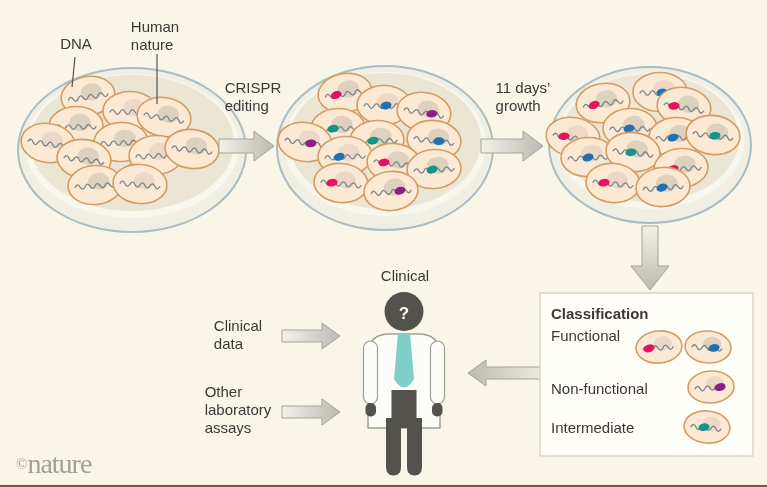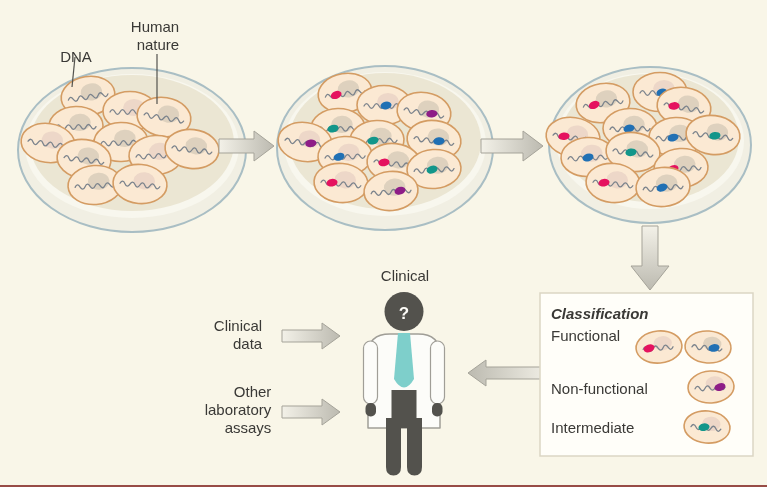--- a/index.html
+++ b/index.html
@@ -1,23 +1,23 @@
 <!DOCTYPE html>
 <html style="--bg: #f9f6e8; --text: #3a3936; --dark: #53524d; --coat: #fcfcf9; --coat-line: #a09e97; --tie: #7ecfcb; --brand: #a2a097; --box-bg: #fffef9; --box-border: #dbd6c4; --rule: #7f221d; --arrow-line: #a5a399;"><head>
 <meta charset="utf-8">
 <style>
   html,body{margin:0;padding:0;}
   body{background:var(--bg,#f9f6e8);}
   .canvas{position:relative;width:767px;height:487px;background:var(--bg,#f9f6e8);
     overflow:hidden;font-family:"Liberation Sans",sans-serif;}
   svg.diagram{position:absolute;left:0;top:0;}
-  .lbl{position:absolute;transform:translateX(-50%);text-align:right;font-size:15px;
+  .lbl{position:absolute;transform:translateX(-50%);text-align:left;font-size:15px;
     line-height:18px;color:var(--text,#3a3936);white-space:nowrap;}
   .lblL{position:absolute;font-size:15px;line-height:18px;color:var(--text,#3a3936);white-space:nowrap;}
-  .bold{font-weight:bold;font-style:italic;}
+  .bold{font-weight:bold;}
   .pline{stroke:var(--dark,#53524d);stroke-width:1.2;fill:none;}
   .arrow{stroke:var(--arrow-line,#a5a399);stroke-width:1;stroke-linejoin:round;}
   .clsbox{fill:var(--box-bg,#fffef9);stroke:var(--box-border,#dbd6c4);stroke-width:1.5;}
   .coat{fill:var(--coat,#fcfcf9);stroke:var(--coat-line,#a09e97);stroke-width:1.5;stroke-linejoin:round;}
   .sleeve{fill:var(--coat,#fcfcf9);stroke:var(--coat-line,#a09e97);stroke-width:1.2;}
   .darkpart{fill:var(--dark,#53524d);}
   .qmark{font-family:"Liberation Sans",sans-serif;font-weight:bold;font-size:17px;
     fill:#fdfcf8;text-anchor:middle;}
   .brand{position:absolute;color:var(--brand,#a2a097);font-family:"Liberation Serif",serif;}
   .rule{position:absolute;left:0;bottom:0;width:100%;height:2px;
@@ -311,38 +311,49 @@
       <path class="darkpart" d="M407,418 H422 V467 Q422,475.5 414.5,475.5 Q407,475.5 407,467 Z"></path>
       <rect class="sleeve" x="363.5" y="341" width="14" height="63" rx="7"></rect>
       <rect class="sleeve" x="430.5" y="341" width="14" height="63" rx="7"></rect>
       <rect class="darkpart" x="365.5" y="403" width="10.5" height="13.5" rx="5"></rect>
       <rect class="darkpart" x="432" y="403" width="10.5" height="13.5" rx="5"></rect>
       <circle class="darkpart" cx="404" cy="311.5" r="19.5"></circle>
       <text class="qmark" x="404" y="318.5">?</text>
     </g>
   </svg>
 
-  <div class="lbl" style="left:76px;top:48px">
+  <div class="lbl" style="left:76px;top:35px">
     <div>DNA</div>
   </div>
   <div class="lbl" style="left:155px;top:18px">
     <div>Human</div>
     <div>nature</div>
+  </div>
+  <div class="lbl" style="left:253px;top:79px">
+    <div>CRISPR</div>
+    <div>editing</div>
+  </div>
+  <div class="lbl" style="left:523px;top:79px">
+    <div>11 days’</div>
+    <div>growth</div>
   </div>
   <div class="lbl" style="left:405px;top:267px">Clinical</div>
   <div class="lbl" style="left:238px;top:317px">
     <div>Clinical</div>
     <div>data</div>
   </div>
   <div class="lbl" style="left:238px;top:383px">
     <div>Other</div>
     <div>laboratory</div>
     <div>assays</div>
   </div>
 
   <div class="lblL bold" style="left:551px;top:305px">Classification</div>
   <div class="lblL" style="left:551px;top:327px">Functional</div>
   <div class="lblL" style="left:551px;top:419px">Intermediate</div>
   <div class="lblL" style="left:551px;top:380px">Non-functional</div>
 
+  <div class="brand" style="left:16px;top:448px">
+    <span style="font-size:15px;vertical-align:4px">©</span><span style="font-size:28px;letter-spacing:-1px">nature</span>
+  </div>
 
   <div class="rule"></div>
 </div>
 
 </body></html>

